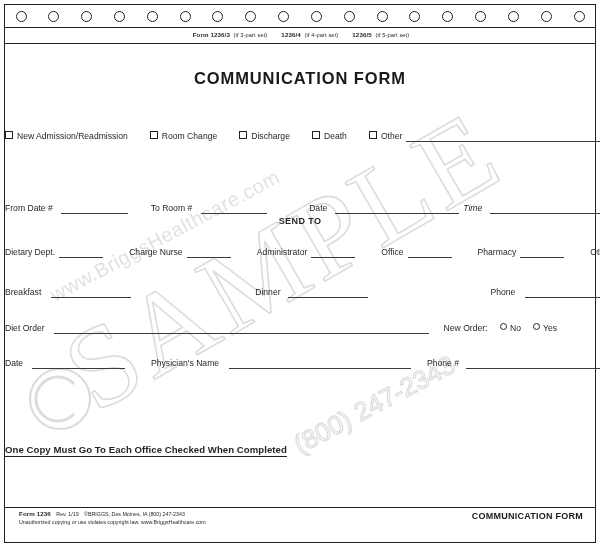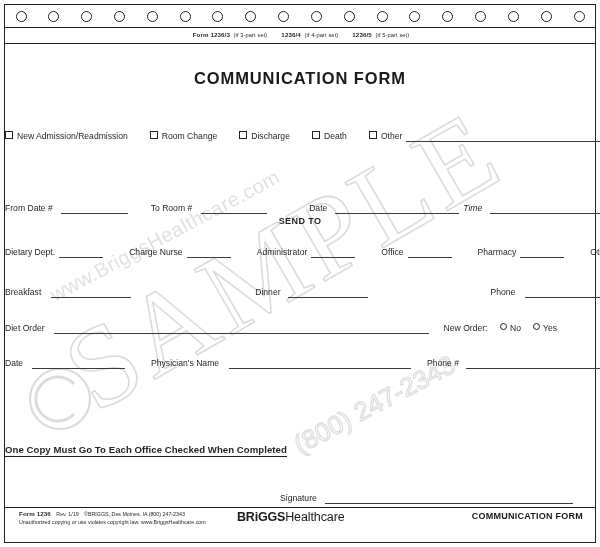--- a/index.html
+++ b/index.html
@@ -328,37 +328,30 @@
       <span class="line" style="width:182px;margin-left:5px;"></span>
       <span class="lbl" style="margin-left:12px;">Phone #</span>
       <span class="line" style="width:140px;margin-left:3px;"></span>
     </div>
 
 
     <div class="notice" style="top:400px;">
       <span class="u">One Copy Must Go To Each Office Checked When Completed</span>
     </div>
 
-    <div class="row" style="top:442px;">
-      <span class="lbl" style="margin-left:275px;">Signature</span>
-      <span class="line" style="width:248px;margin-left:4px;"></span>
-    </div>
 
   </div>
 
   <div class="footer-rule" style="top:507px;"></div>
 
   <div class="footer" style="top:508px;">
     <div class="fl-left">
       <div>
         <b>Form 1236</b>
         <span style="margin-left:4px;">Rev. 1/19</span>
         <span style="margin-left:4px;">©BRIGGS, Des Moines, IA (800) 247-2343</span>
       </div>
       <div>Unauthorized copying or use violates copyright law.  www.BriggsHealthcare.com</div>
     </div>
-    <div class="fl-logo">
-      <span class="b1">BRiGGS</span><span class="b2">Healthcare</span>
-    </div>
     <div class="fl-right">COMMUNICATION FORM</div>
   </div>
 
 </div>
 
 </body></html>

